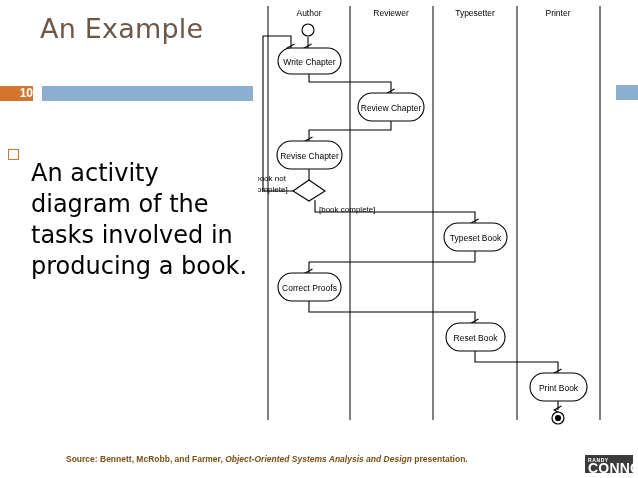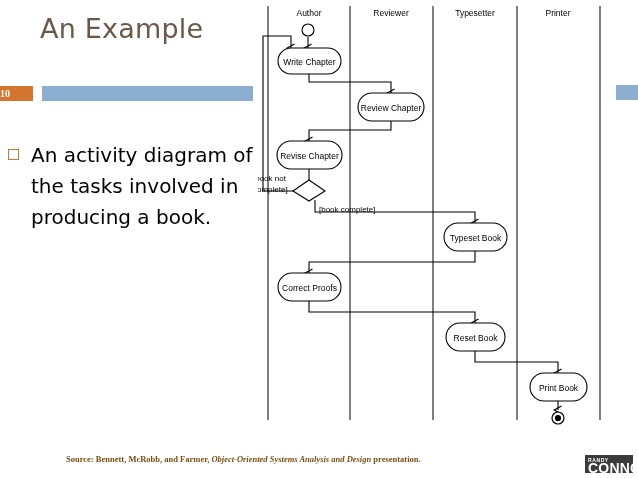--- a/index.html
+++ b/index.html
@@ -45,24 +45,24 @@
     background: #8cafd0;
   }
   #slide-number-badge {
     position: absolute;
     left: 0px;
     top: 86px;
     width: 33px;
     height: 15px;
     background: #d4752f;
     color: #ffffff;
-    font-size: 10px;
-    font-weight: bold;
-    font-family: Liberation Serif, serif;
-    text-align: left;
+    font-size: 12px;
+    font-weight: bold;
+    font-family: Liberation Sans, sans-serif;
+    text-align: right;
     line-height: 15px;
   }
   #right-accent-block {
     position: absolute;
     left: 616px;
     top: 85px;
     width: 22px;
     height: 15px;
     background: #8cafd0;
   }
@@ -81,45 +81,46 @@
   .bullet-marker {
     width: 11px;
     height: 11px;
     border: 1.6px solid #d4752f;
     box-sizing: border-box;
     margin-top: 9px;
     margin-right: 12px;
     flex: 0 0 auto;
   }
   .bullet-text {
-    font-size: 20px;
+    font-size: 24px;
     line-height: 31px;
     color: #000000;
     font-family: "DejaVu Sans", sans-serif;
+    margin-top: 18px;
   }
 
   
   #diagram {
     position: absolute;
     left: 258px;
     top: 0px;
     width: 380px;
     height: 440px;
   }
   #diagram svg { display: block; }
 
   
   #source-note {
     position: absolute;
     left: 66px;
     top: 454px;
     font-size: 8.5px;
     font-weight: bold;
     color: #7a4f14;
-    font-family: Liberation Serif, serif;
+    font-family: Liberation Sans, sans-serif;
     white-space: nowrap;
   }
   #source-note .work-title { font-style: italic; }
 
   #logo {
     position: absolute;
     left: 585px;
     top: 455px;
     width: 48px;
     height: 18px;

